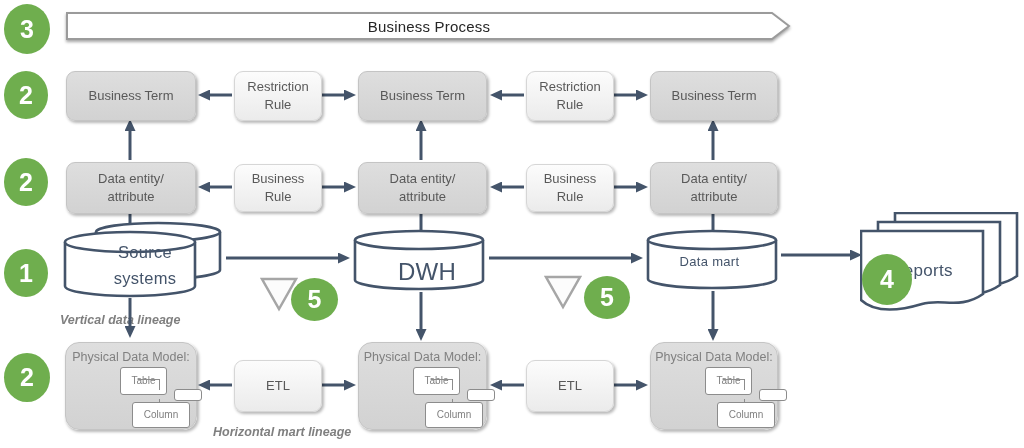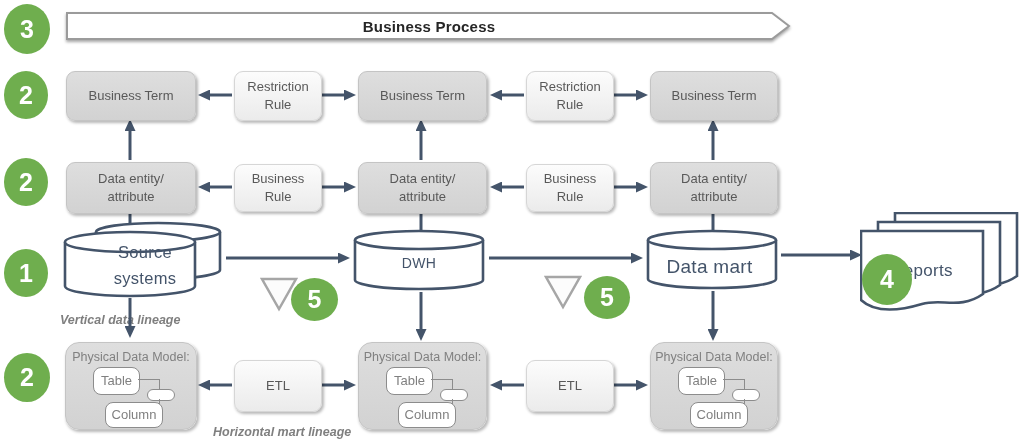--- a/index.html
+++ b/index.html
@@ -20,34 +20,34 @@
     text-align:center;color:#595959;font-size:13px;line-height:1.35;white-space:pre-line;
     box-shadow:1.5px 2px 3px rgba(0,0,0,.28);
   }
   .box-gray{background:linear-gradient(#dedede,#d2d2d2);border:1px solid #c4c4c4;}
   .box-light{background:linear-gradient(#fcfcfc,#ebebeb);border:1px solid #d6d6d6;text-align:center;}
   
   .banner{position:absolute;z-index:2;filter:drop-shadow(0 2px 1.5px rgba(0,0,0,.35));}
   .banner svg{position:absolute;left:0;top:0;}
   .banner-label{
     position:absolute;left:0;top:0;width:100%;height:100%;display:flex;align-items:center;justify-content:center;
-    font-size:15px;font-weight:bold;color:#262626;letter-spacing:.2px;
+    font-size:15px;font-weight:normal;color:#262626;letter-spacing:.2px;
   }
   
   .shape{position:absolute;z-index:2;}
   .shape svg{position:absolute;left:0;top:0;}
   .shape-label{
     position:absolute;text-align:center;color:#44546A;font-size:16.5px;line-height:1.55;
     white-space:pre-line;letter-spacing:.3px;
   }
   
   .pdm-title{position:absolute;left:0;top:6px;width:100%;text-align:center;font-size:12.5px;color:#808080;}
   .mini-box{
-    position:absolute;background:#fff;border:1.5px solid #8c8c8c;color:#808080;font-size:13px;
-    display:flex;align-items:center;justify-content:center;border-radius:8px;
+    position:absolute;background:#fff;border:1.5px solid #8c8c8c;color:#808080;font-size:10px;
+    display:flex;align-items:center;justify-content:center;border-radius:3px;margin-left:27px;
   }
   .conn-h{position:absolute;border-top:1.5px solid #8c8c8c;height:0;}
   .conn-v{position:absolute;border-left:1.5px solid #8c8c8c;width:0;}
   
   .badge{
     position:absolute;z-index:3;background:#6FAE4E;color:#fff;border-radius:50%;
     display:flex;align-items:center;justify-content:center;font-size:25px;font-weight:600;
   }
   .funnel{position:absolute;z-index:2;}
 </style>
@@ -139,31 +139,31 @@
 systems</div>
   </div>
 
   <div class="shape" style="left:353px;top:229px;width:132px;height:62px;">
     <svg width="132" height="62" viewBox="0 0 132 62">
       <g fill="#ffffff" stroke="#44546A" stroke-width="2.6">
         <path d="M2,11 v40 a64,9 0 0 0 128,0 v-40"></path>
         <ellipse cx="66" cy="11" rx="64" ry="9"></ellipse>
       </g>
     </svg>
-    <div class="shape-label" style="left:0;top:24px;width:132px;font-size:14px;">DWH</div>
+    <div class="shape-label" style="left:0;top:24px;width:132px;font-size:24px;padding-left:8px;">DWH</div>
   </div>
 
   <div class="shape" style="left:646px;top:229px;width:132px;height:61px;">
     <svg width="132" height="61" viewBox="0 0 132 61">
       <g fill="#ffffff" stroke="#44546A" stroke-width="2.6">
         <path d="M2,11 v39 a64,9 0 0 0 128,0 v-39"></path>
         <ellipse cx="66" cy="11" rx="64" ry="9"></ellipse>
       </g>
     </svg>
-    <div class="shape-label" style="left:0;top:23px;width:127px;font-size:19px;">Data mart</div>
+    <div class="shape-label" style="left:0;top:23px;width:127px;font-size:13px;">Data mart</div>
   </div>
 
   <div class="shape" style="left:860px;top:212px;width:162px;height:110px;">
     <svg width="162" height="110" viewBox="0 0 162 110">
       <g fill="#ffffff" stroke="#44546A" stroke-width="2.6">
         <path transform="translate(34,0)" d="M1,1 H123 V64 C100,80 82,68 62,74 C42,80 16,84 1,70 Z"></path>
         <path transform="translate(17,9)" d="M1,1 H123 V64 C100,80 82,68 62,74 C42,80 16,84 1,70 Z"></path>
         <path transform="translate(0,18)" d="M1,1 H123 V64 C100,80 82,68 62,74 C42,80 16,84 1,70 Z"></path>
       </g>
     </svg>

